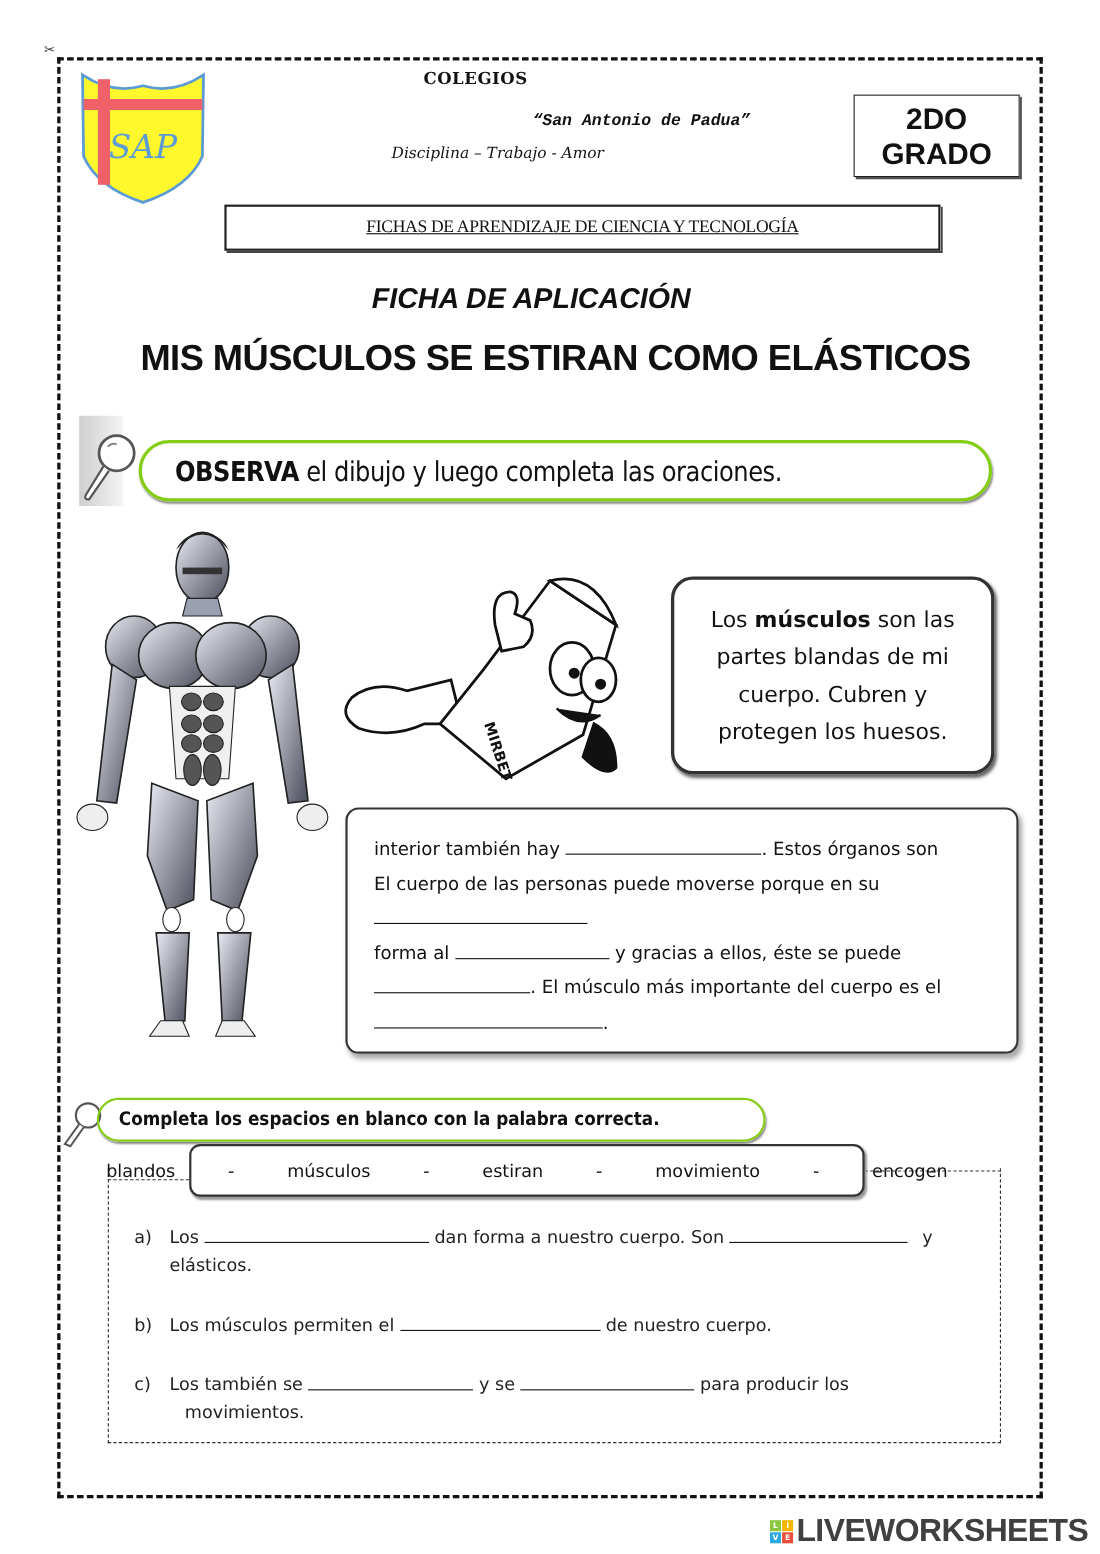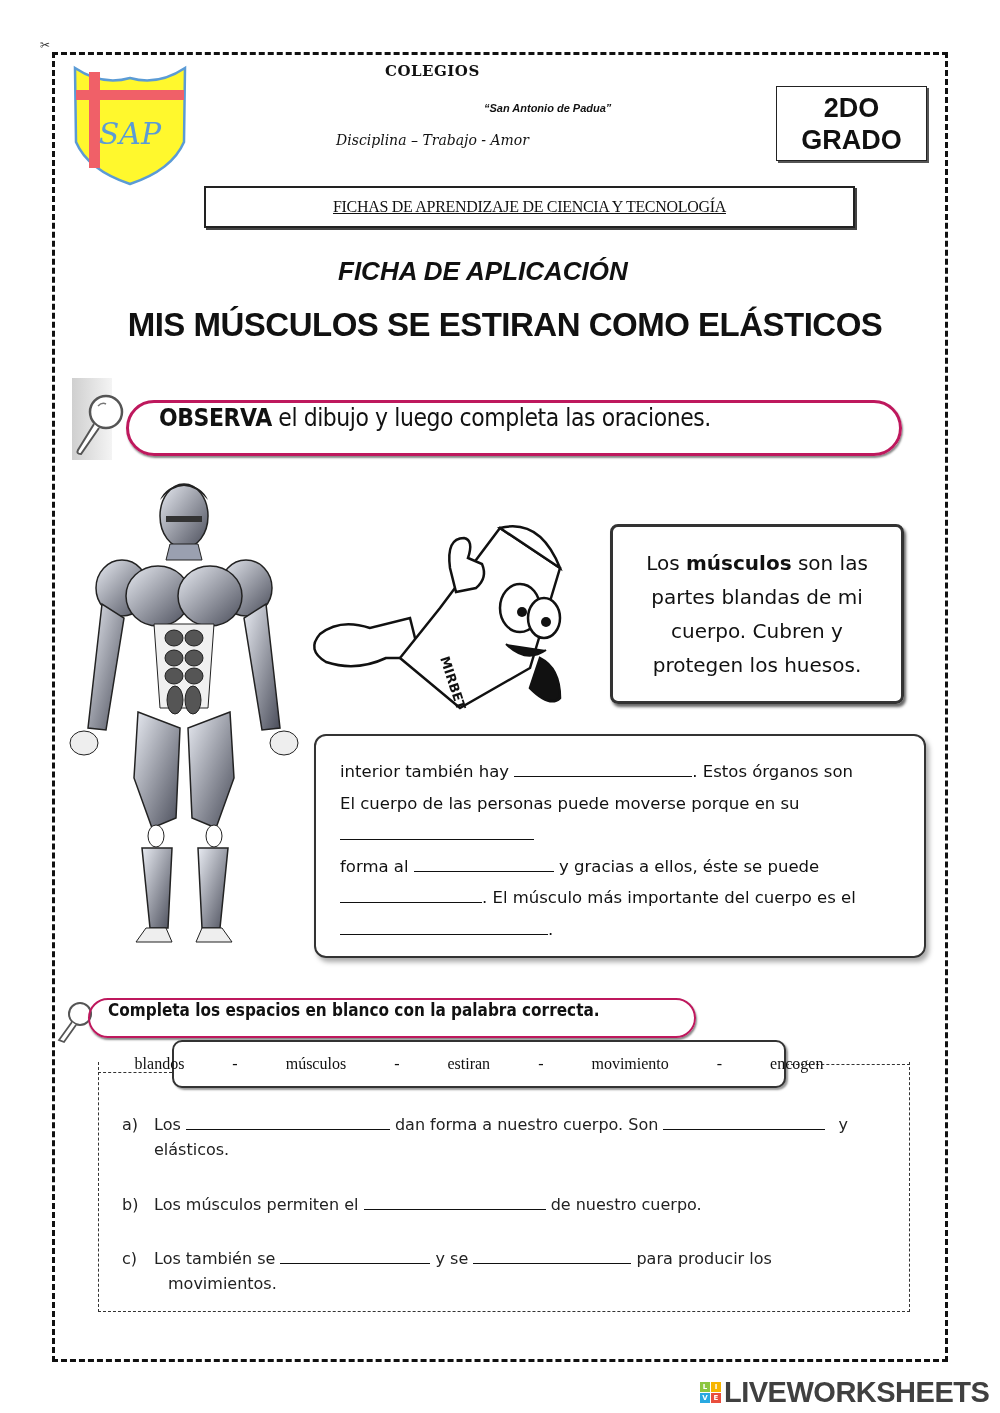--- a/index.html
+++ b/index.html
@@ -8,61 +8,61 @@
 
   .page-border {
     position: absolute; left: 52px; top: 52px; width: 896px; height: 1310px;
     border: 3px dashed #111;
   }
   .scissors { position: absolute; left: 40px; top: 38px; font-size: 12px; color: #333; }
 
   
   .logo { position: absolute; left: 72px; top: 64px; width: 116px; height: 122px; }
   .colegios { position: absolute; left: 385px; top: 62px; font-family: "DejaVu Serif", serif; font-weight: 900; font-size: 15px; letter-spacing: 0.5px; }
-  .school-name { position: absolute; left: 484px; top: 102px; font-family: Liberation Sans, sans-serif; font-style: italic; font-weight: bold; font-size: 11px; }
-  .motto { position: absolute; left: 336px; top: 132px; font-family: "DejaVu Serif", serif; font-style: italic; font-size: 14px; }
+  .school-name { position: absolute; left: 484px; top: 102px; font-family: Liberation Mono, monospace; font-style: italic; font-weight: bold; font-size: 15px; }
+  .motto { position: absolute; left: 356px; top: 132px; font-family: "DejaVu Serif", serif; font-style: italic; font-size: 14px; }
   .grade-box {
     position: absolute; left: 776px; top: 86px; width: 151px; height: 75px;
     border: 1.5px solid #222; box-shadow: 2px 2px 0 #555;
     display: flex; flex-direction: column; align-items: center; justify-content: center;
     font-family: "Liberation Sans", sans-serif; font-weight: bold; font-size: 27px; line-height: 32px;
   }
   .subject-box {
     position: absolute; left: 204px; top: 186px; width: 651px; height: 42px;
     border: 2px solid #222; box-shadow: 2px 2px 0 #444;
     display: flex; align-items: center; justify-content: center;
   }
   .subject-box span { font-family: "Liberation Serif", serif; font-size: 16px; text-decoration: underline; letter-spacing: -0.3px; }
 
   .ficha { position: absolute; left: 338px; top: 256px; font-family: "Liberation Sans", sans-serif; font-style: italic; font-weight: bold; font-size: 26px; }
   .main-title { position: absolute; left: 0; width: 1000px; top: 306px; text-align: center; font-family: "Liberation Sans", sans-serif; font-weight: bold; font-size: 33px; letter-spacing: -0.5px; padding-left: 10px; }
 
   
   .banner {
-    position: absolute; border: 3px solid #be185d; border-radius: 30px;
-    display: flex; 
+    position: absolute; border: 3px solid #84cc16; border-radius: 30px;
+    display: flex; align-items: center;
     box-shadow: 1px 2px 2px #888;
   }
   .banner span { font-family: "DejaVu Sans", sans-serif; }
   .banner-1 { left: 126px; top: 400px; width: 776px; height: 56px; padding-left: 30px; }
   .banner-1 span { font-size: 25px; letter-spacing: -0.5px; transform: scaleX(0.88); transform-origin: left; white-space: nowrap; }
   .banner-1 b { font-weight: bold; }
   .banner-2 { left: 88px; top: 998px; width: 608px; height: 40px; padding-left: 18px; border-width: 2.5px; }
   .banner-2 span { font-size: 17px; font-weight: bold; transform: scaleX(0.9); transform-origin: left; white-space: nowrap; }
   .magnifier { position: absolute; }
   .gray-strip { position: absolute; left: 72px; top: 378px; width: 40px; height: 82px; background: linear-gradient(90deg,#cfcfcf,#f4f4f4); }
 
   
   .muscle-figure { position: absolute; left: 62px; top: 478px; width: 248px; height: 470px; }
   .mascot { position: absolute; left: 300px; top: 508px; width: 310px; height: 212px; }
 
   
   .info-box {
     position: absolute; left: 610px; top: 524px; width: 294px; height: 180px;
-    border: 3px solid #333; border-radius: 8px; box-shadow: 2px 3px 3px #666;
+    border: 3px solid #333; border-radius: 20px; box-shadow: 2px 3px 3px #666;
     display: flex; align-items: center; justify-content: center; text-align: center;
     font-family: "DejaVu Sans", sans-serif; font-size: 20px; line-height: 34px;
   }
   .info-box b { font-weight: bold; }
 
   
   .para-box {
     position: absolute; left: 314px; top: 734px; width: 612px; height: 224px;
     border: 2px solid #333; border-radius: 12px; box-shadow: 3px 4px 5px #aaa;
     padding: 20px 18px 0 24px;
@@ -76,21 +76,21 @@
     border: 1.5px dashed #333; border-top: none;
   }
   .exercise-top-left { position: absolute; left: 98px; top: 1072px; width: 74px; border-top: 1.5px dashed #333; }
   .exercise-top-right { position: absolute; left: 786px; top: 1064px; width: 124px; border-top: 1.5px dashed #333; }
   .word-bank {
     position: absolute; left: 172px; top: 1040px; width: 614px; height: 48px;
     border: 2px solid #333; border-radius: 10px; background: #fff; box-shadow: 2px 2px 2px #999;
     display: flex; align-items: center; justify-content: center;
     font-family: "DejaVu Sans", sans-serif; font-size: 16px; word-spacing: 4px;
   }
-  .word-bank span { margin: 0 24px; font-family: Liberation Serif, serif; }
+  .word-bank span { margin: 0 24px; }
 
   .q { position: absolute; font-family: "DejaVu Sans", sans-serif; font-size: 16px; color: #222; white-space: nowrap; }
   .q .lbl { display: inline-block; width: 32px; }
 
   .watermark { position: absolute; left: 700px; top: 1376px; display: flex; align-items: center; }
   .wm-icon { display: grid; grid-template-columns: 10px 10px; grid-template-rows: 10px 10px; gap: 1px; margin-right: 3px; }
   .wm-icon div { font-size: 7px; font-weight: bold; color: #fff; display: flex; align-items: center; justify-content: center; font-family: "DejaVu Sans", sans-serif; }
   .wm-text { font-family: "Liberation Sans", sans-serif; font-weight: bold; font-size: 29px; color: #404040; letter-spacing: -0.5px; }
 </style>
 </head>

